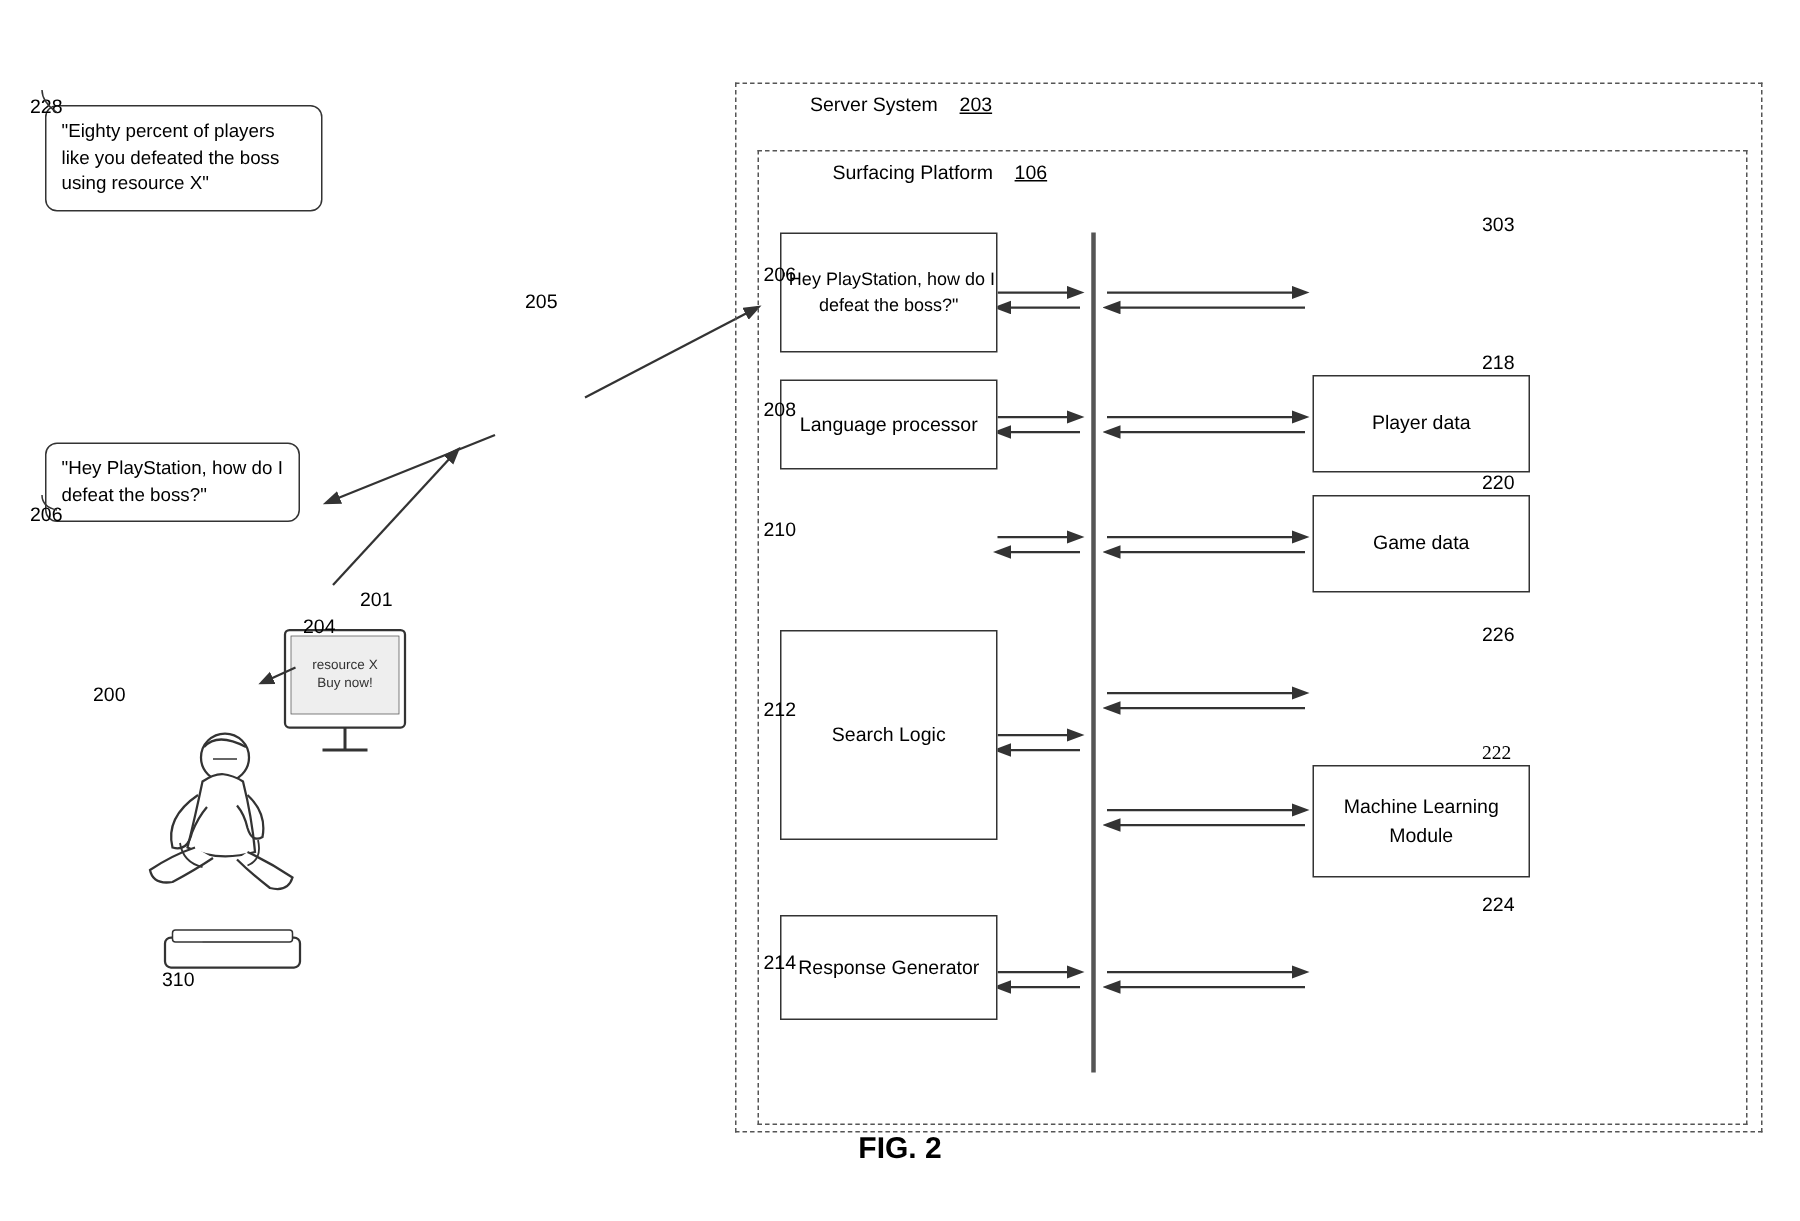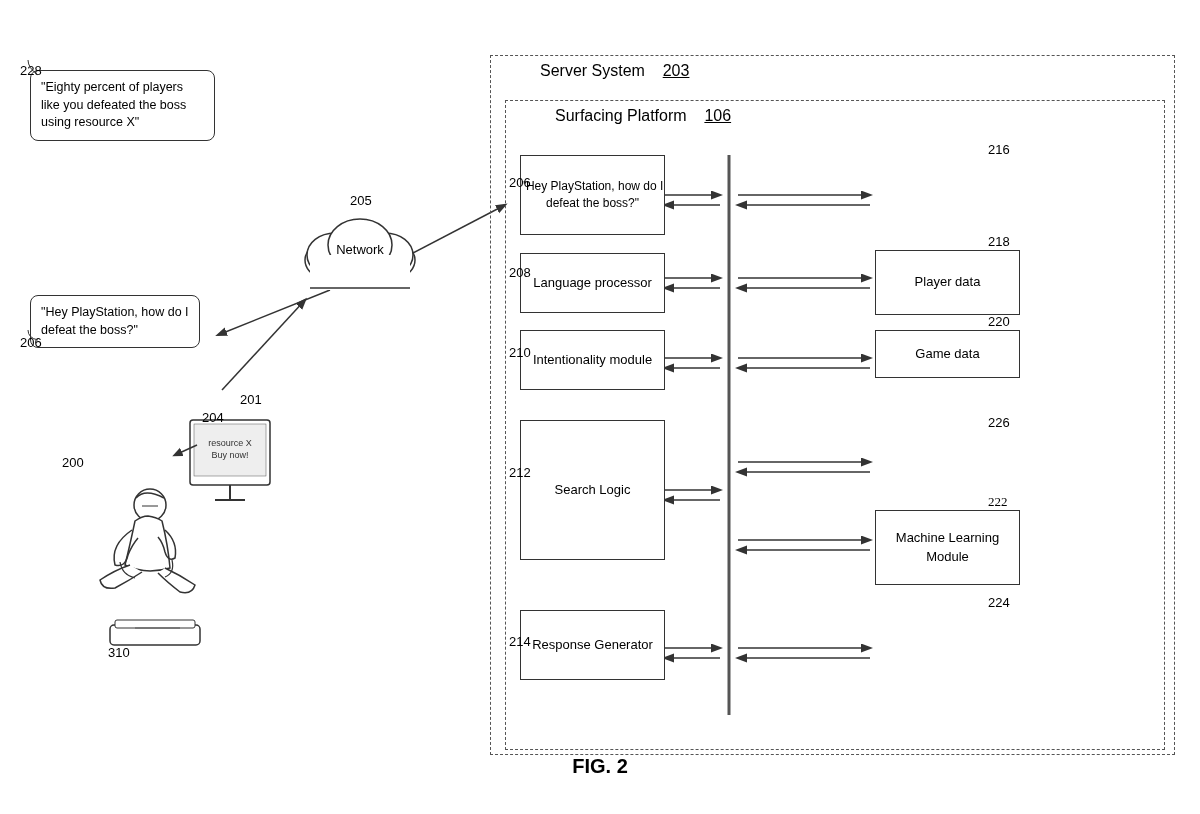--- a/index.html
+++ b/index.html
@@ -52,21 +52,21 @@
 
     
     .dashed-box {
       position: absolute;
       border: 1.5px dashed #555;
     }
 
     
     .section-label {
       position: absolute;
-      font-size: 16px;
+      font-size: 13px;
     }
 
     
     svg.arrows {
       position: absolute;
       top: 0; left: 0;
       width: 1200px;
       height: 814px;
       pointer-events: none;
     }
@@ -160,69 +160,53 @@
   <div class="box" style="left:520px; top:155px; width:145px; height:80px; font-size:12px;">
     <span>"Hey PlayStation, how do I defeat the boss?"</span>
   </div>
   <div class="ref-num" style="left:509px; top:175px;">206</div>
 
   <div class="box" style="left:520px; top:253px; width:145px; height:60px;">
     <span>Language processor</span>
   </div>
   <div class="ref-num" style="left:509px; top:265px;">208</div>
 
-  <div class="box" style="left:520px; top:330px; width:145px; height:60px;">
-    <span>Intentionality module</span>
-  </div>
   <div class="ref-num" style="left:509px; top:345px;">210</div>
 
   <div class="box" style="left:520px; top:420px; width:145px; height:140px;">
     <span>Search Logic</span>
   </div>
   <div class="ref-num" style="left:509px; top:465px;">212</div>
 
   <div class="box" style="left:520px; top:610px; width:145px; height:70px;">
     <span>Response Generator</span>
   </div>
   <div class="ref-num" style="left:509px; top:634px;">214</div>
 
-  <div class="ref-num" style="left:988px; top:142px;">216</div>
+  <div class="ref-num" style="left:988px; top:142px;">303</div>
 
   <div class="box" style="left:875px; top:250px; width:145px; height:65px;">
     <span>Player data</span>
   </div>
   <div class="ref-num" style="left:988px; top:234px;">218</div>
 
-  <div class="box" style="left:875px; top:330px; width:145px; height:48px;">
+  <div class="box" style="left:875px; top:330px; width:145px; height:65px;">
     <span>Game data</span>
   </div>
   <div class="ref-num" style="left:988px; top:314px;">220</div>
 
   <div class="ref-num" style="left:988px; top:415px;">226</div>
 
   <div class="box" style="left:875px; top:510px; width:145px; height:75px;">
     <span>Machine Learning Module</span>
   </div>
   <div class="ref-num" style="left:988px; top:494px;font-family:Liberation Serif, serif;">222</div>
 
   <div class="ref-num" style="left:988px; top:595px;">224</div>
 
-  <div class="cloud-container" style="left:295px; top:200px; width:130px; height:100px;">
-    <svg width="130" height="100" viewBox="0 0 130 100">
-
-      <ellipse cx="65" cy="60" rx="55" ry="28" fill="white" stroke="#333" stroke-width="1.5"></ellipse>
-      <ellipse cx="40" cy="55" rx="28" ry="22" fill="white" stroke="#333" stroke-width="1.5"></ellipse>
-      <ellipse cx="90" cy="55" rx="28" ry="22" fill="white" stroke="#333" stroke-width="1.5"></ellipse>
-      <ellipse cx="65" cy="45" rx="32" ry="26" fill="white" stroke="#333" stroke-width="1.5"></ellipse>
-
-      <rect x="15" y="55" width="100" height="35" fill="white"></rect>
-      <line x1="15" y1="88" x2="115" y2="88" stroke="#333" stroke-width="1.5"></line>
-    </svg>
-    <div style="position:absolute; top:42px; left:0; width:130px; text-align:center; font-size:13px;">Network</div>
-  </div>
   <div class="ref-num" style="left:350px; top:193px;">205</div>
 
   <div class="speech-bubble" style="left:30px; top:70px; width:185px;">
     <span>"Eighty percent of players like you defeated the boss using resource X"</span>
   </div>
   <div class="ref-num" style="left:20px; top:63px;">228</div>
 
   <div class="speech-bubble" style="left:30px; top:295px; width:170px;">
     <span>"Hey PlayStation, how do I defeat the boss?"</span>
   </div>

